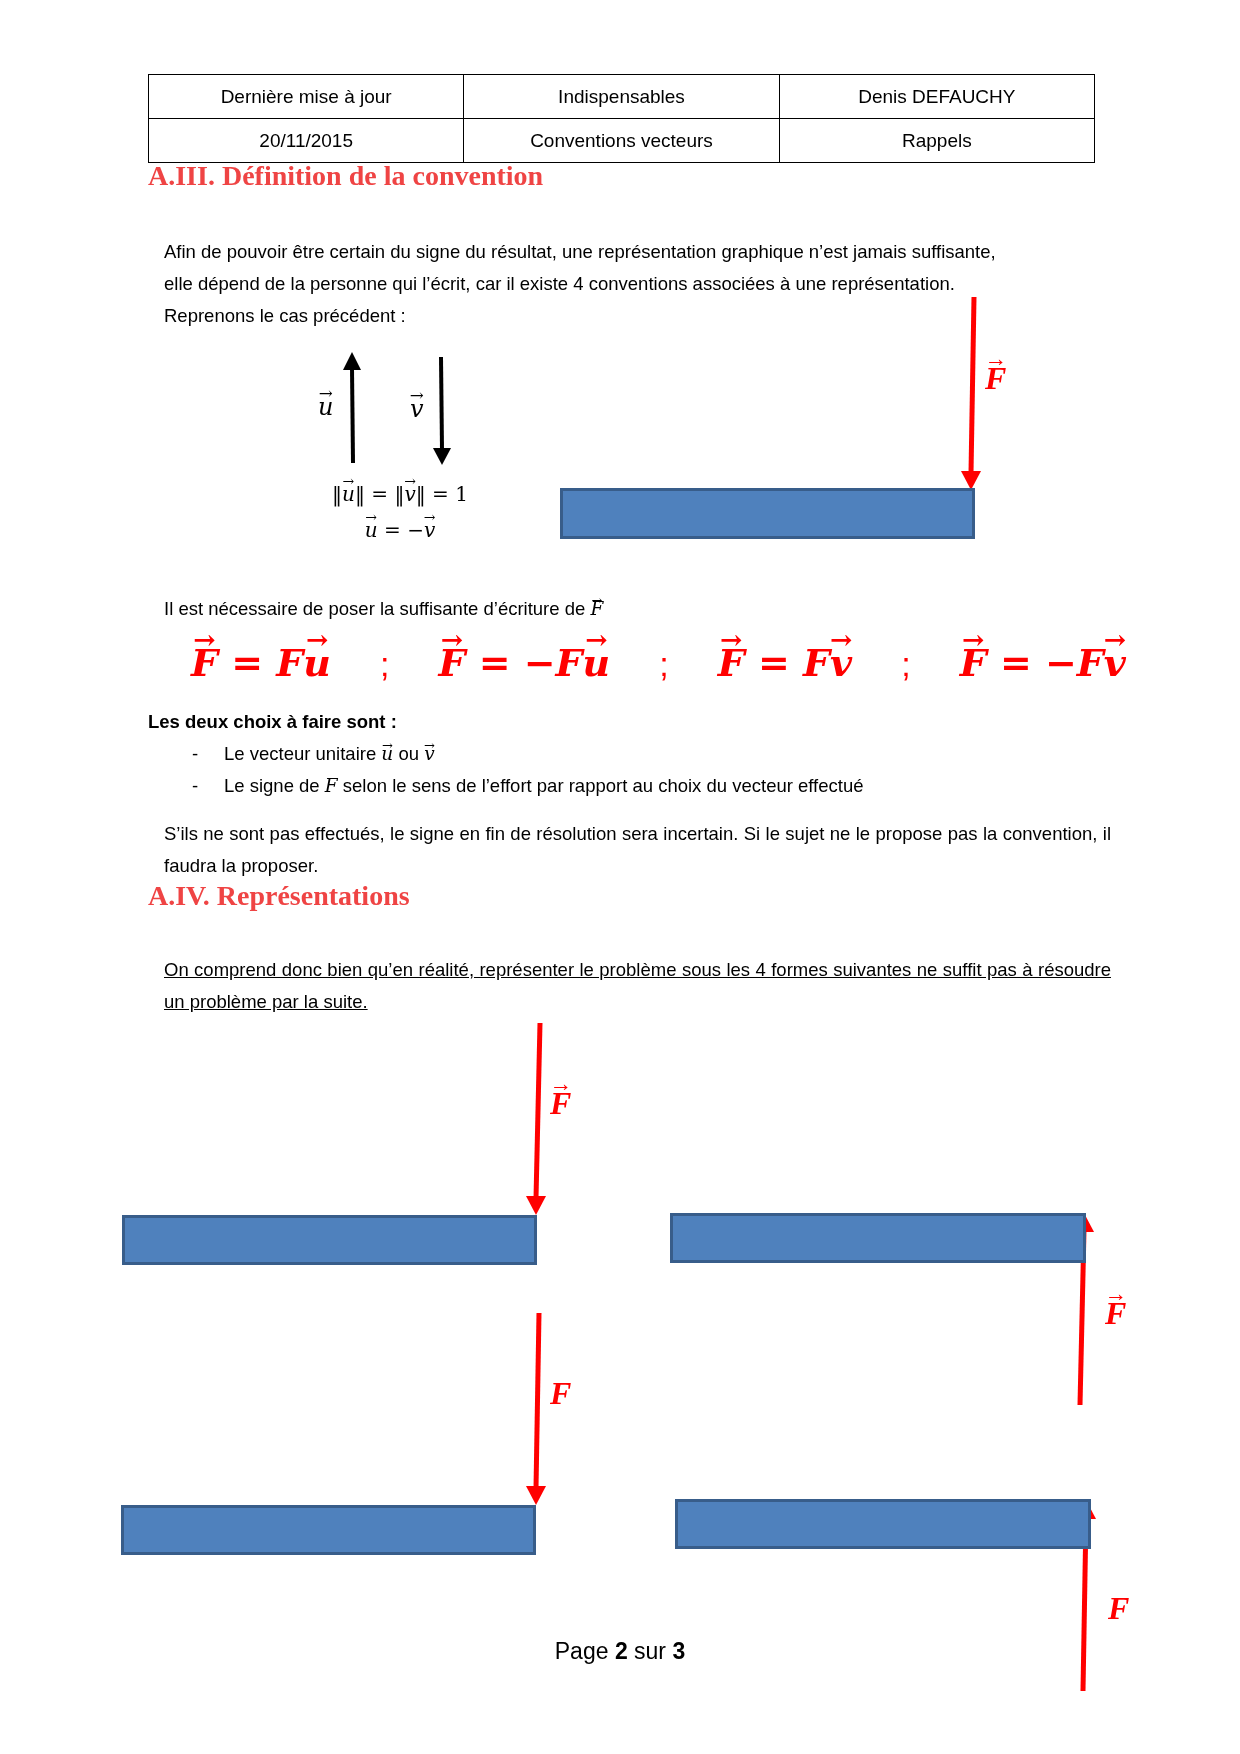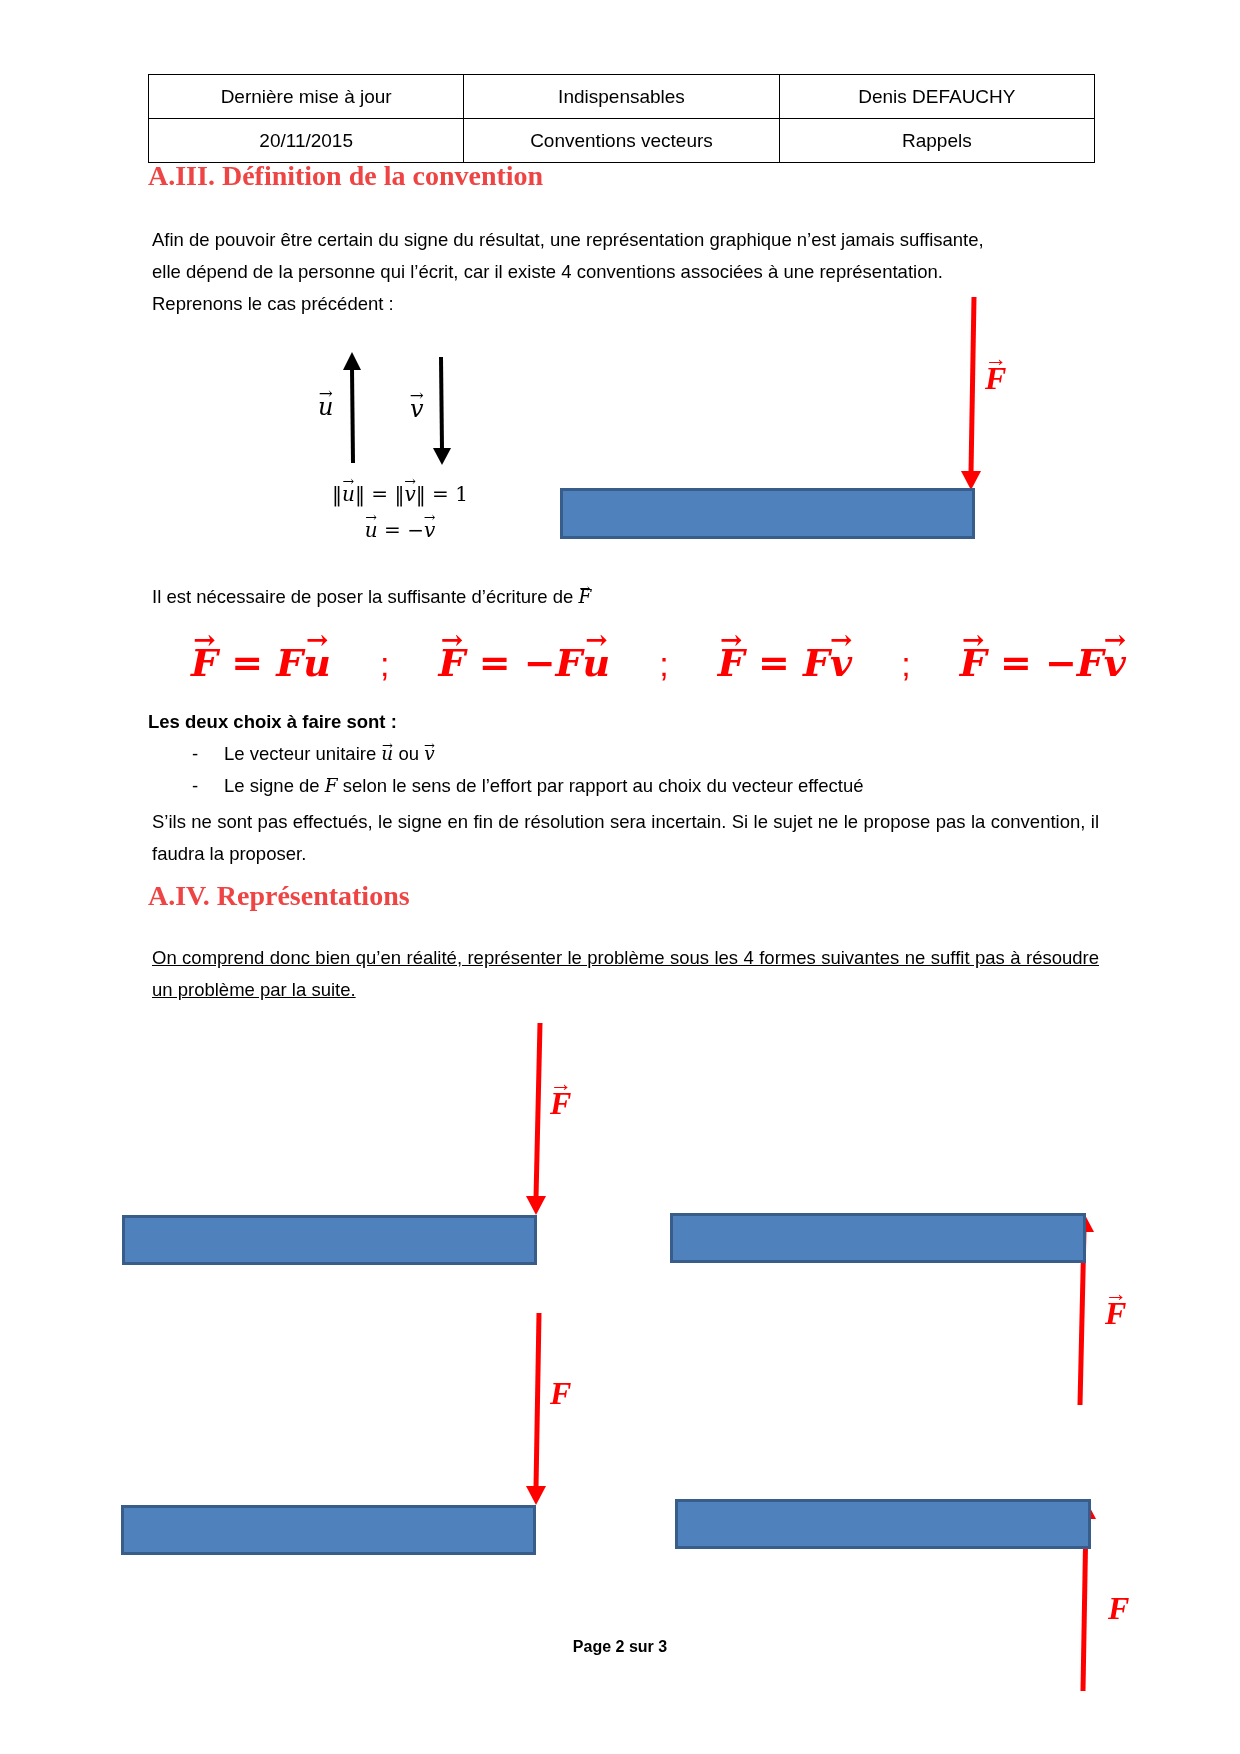--- a/index.html
+++ b/index.html
@@ -5,39 +5,39 @@
   html, body { margin: 0; padding: 0; background: #ffffff; }
   body { width: 1240px; height: 1754px; position: relative; overflow: hidden;
          font-family: "Liberation Sans", "DejaVu Sans", sans-serif; color: #000; }
   .abs { position: absolute; }
   
   .hdr-table { position: absolute; left: 148px; top: 74px; width: 947px; border-collapse: collapse;
                font-size: 19px; }
   .hdr-table td { border: 1.5px solid #000; text-align: center; height: 27px; padding: 8px; line-height: 27px; width: 33.33%; }
   h2.sec { position: absolute; margin: 0; font-family: "Liberation Serif", "DejaVu Serif", serif;
            font-weight: bold; color: #ef4444; font-size: 28px; }
-  .para { position: absolute; left: 148px; width: 947px; font-size: 18.5px; line-height: 32px; margin: 4px; }
+  .para { position: absolute; left: 148px; width: 947px; font-size: 18.5px; line-height: 32px; margin: 16px; }
   .para.justify { text-align: justify; text-align-last: left; }
   .math { font-family: "DejaVu Serif", "Liberation Serif", serif; font-style: italic; }
   .vec { position: relative; display: inline-block; }
   .vec::before { content: "\2192"; position: absolute; left: 50%; transform: translateX(-50%);
                  top: -0.62em; font-size: 0.7em; font-style: normal; }
   .eq-row { position: absolute; left: 159px; top: 640px; width: 935px; display: flex;
             justify-content: space-between; align-items: baseline;
             color: #ff0000; font-family: "DejaVu Serif", "Liberation Serif", serif; font-weight: bold; font-style: italic;
             font-size: 38px; margin-left: 32px; }
   .eq-row .sep { font-style: normal; font-weight: normal; font-family: "Liberation Sans", sans-serif; font-size: 34px; }
   .bullets { position: absolute; left: 148px; top: 706px; width: 947px; margin: 0; padding: 0; list-style: none; font-size: 18.5px; line-height: 32px; }
   .bullets li { position: relative; padding-left: 76px; }
   .bullets li .dash { position: absolute; left: 44px; }
   .beam { position: absolute; background: #4f81bd; border: 3px solid #385d8a; box-sizing: border-box; }
   .flabel { position: absolute; color: #ff0000; font-family: "Liberation Serif", "DejaVu Serif", serif;
             font-weight: bold; font-style: italic; font-size: 32px; }
   .norm { position: absolute; font-family: "DejaVu Serif", "Liberation Serif", serif; font-size: 20px; text-align: center; }
-  .footer { position: absolute; left: 0; width: 1240px; top: 1638px; text-align: center; font-size: 16px; font-weight: bold; }
+  .footer { position: absolute; left: 0; width: 1240px; top: 1638px; text-align: center; font-size: 23px; }
   svg.arrows { position: absolute; left: 0; top: 0; }
 </style>
 </head>
 <body>
 
 <table class="hdr-table">
   <tbody>
       <tr>
     <td>Dernière mise à jour</td>
     <td>Indispensables</td>

